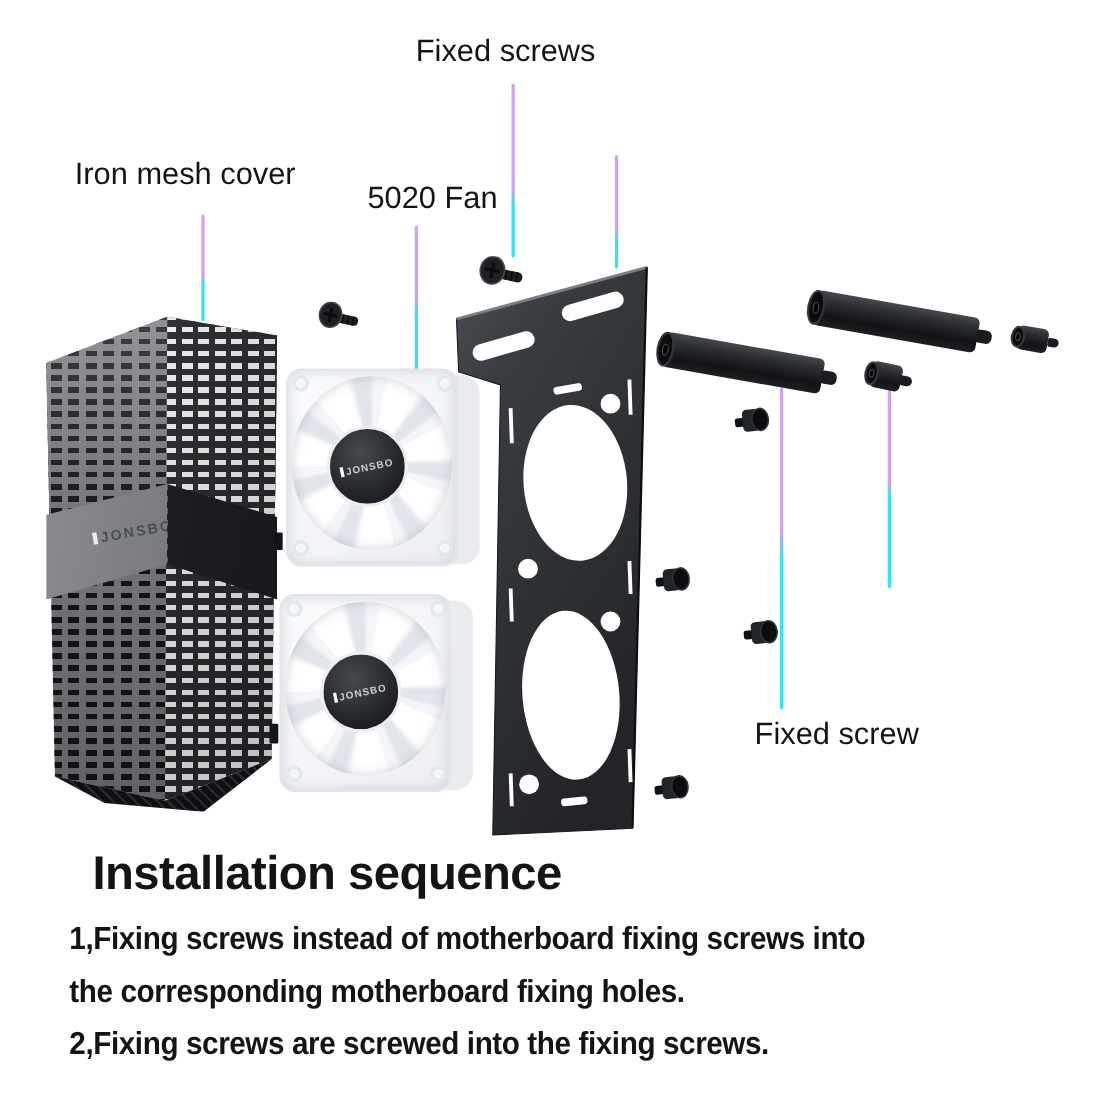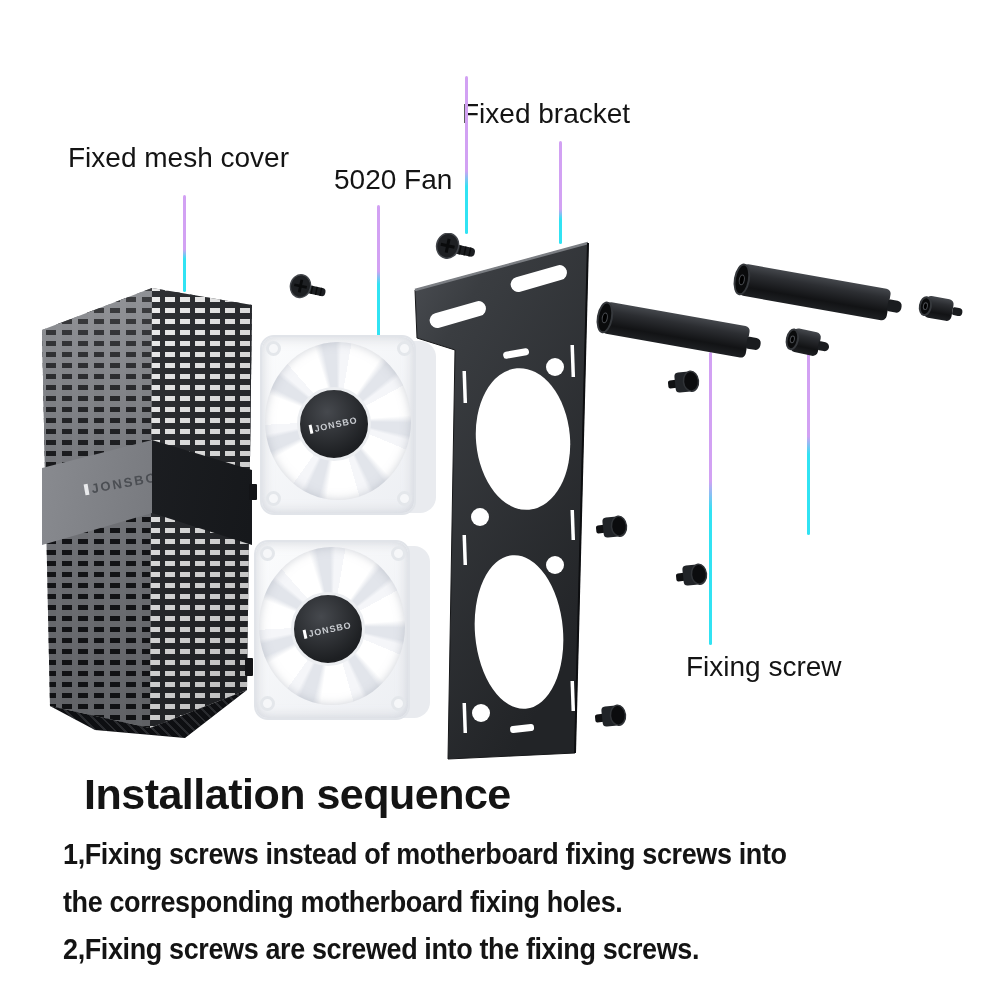--- a/index.html
+++ b/index.html
@@ -75,24 +75,24 @@
   
   .inst-heading{position:absolute;left:84px;top:770px;font-size:43px;font-weight:700;letter-spacing:-.5px;text-align:center;}
   .inst-line{position:absolute;left:63px;font-size:29px;font-weight:700;letter-spacing:-.4px;
     transform:scaleX(.93);transform-origin:left center;white-space:nowrap;}
 </style>
 </head>
 <body>
 
 <div id="stage">
 
-  <div class="callout" style="left:462px;top:98px">Fixed bracket</div>
-  <div class="callout" style="left:68px;top:142px">Fixed mesh cover</div>
+  <div class="callout" style="left:378px;top:30px">Fixed screws</div>
+  <div class="callout" style="left:68px;top:142px">Iron mesh cover</div>
   <div class="callout" style="left:334px;top:164px">5020 Fan</div>
-  <div class="callout" style="left:686px;top:651px">Fixing screw</div>
+  <div class="callout" style="left:686px;top:651px">Fixed screw</div>
 
   <div class="leader" style="left:465px;top:76px;height:158px;--t1:60%;--t2:70%"></div>
   <div class="leader" style="left:559px;top:141px;height:103px;--t1:66%;--t2:76%"></div>
   <div class="leader" style="left:183px;top:195px;height:97px;--t1:56%;--t2:66%"></div>
   <div class="leader" style="left:377px;top:205px;height:132px;--t1:50%;--t2:60%"></div>
   <div class="leader" style="left:807px;top:352px;height:183px;--t1:46%;--t2:56%"></div>
   <div class="leader" style="left:709px;top:352px;height:293px;--t1:44%;--t2:54%"></div>
 
   <div class="mesh-wrap">
     <div class="mesh-face mesh-left"></div>

